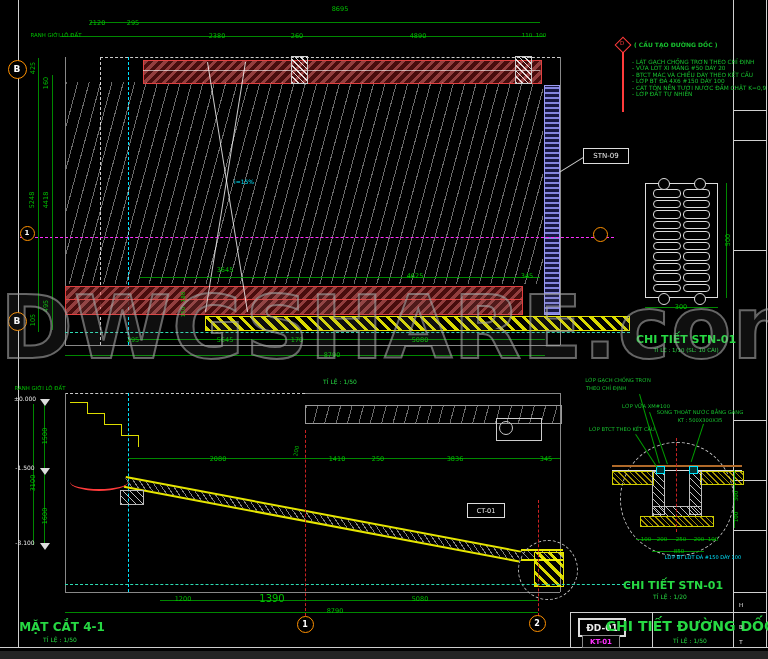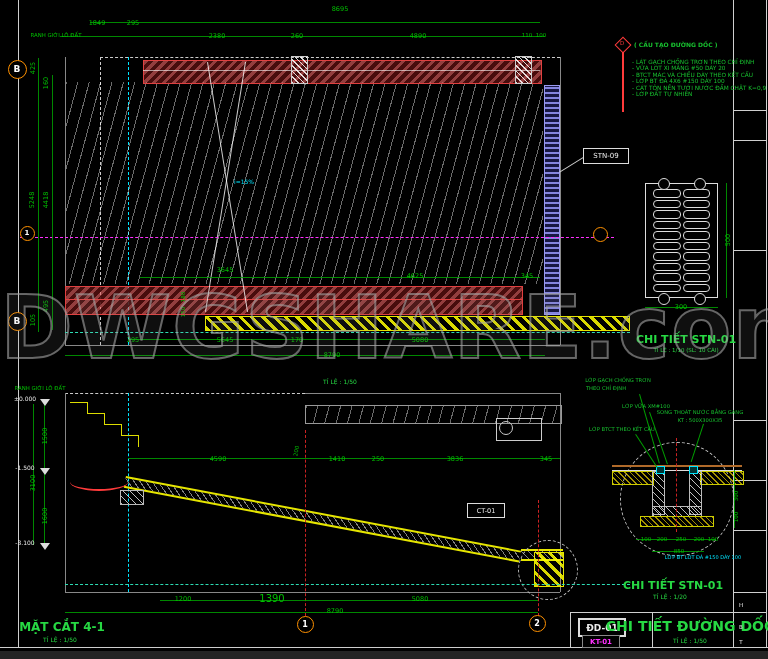--- a/index.html
+++ b/index.html
@@ -196,21 +196,21 @@
       <span>ĐD-01</span>
     </div>
   <div class="tag a" style="left:582px;top:635px;width:36px;height:11px;font-size:7px;border-color:#888;color:#ff30ff;font-weight:bold">
       <span>KT-01</span>
     </div>
   <div class="t1" style="left:690px;top:626px;font-size:14px">CHI TIẾT ĐƯỜNG DỐC</div>
   <div class="t2" style="left:690px;top:640px;font-size:6px">TỈ LỆ : 1/50</div>
 
   <div class="a" id="ann" style="left:0;top:0;width:768px;height:659px">
       <span class="ann" style="left: 56px; top: 36px; font-size: 5.4px; color: rgb(0, 192, 0); transform: translate(-50%, -50%);">RANH GIỚI LÔ ĐẤT</span>
-      <span class="ann" style="left: 97px; top: 23px; font-size: 6.5px; color: rgb(0, 192, 0); transform: translate(-50%, -50%);">1849</span>
+      <span class="ann" style="left: 97px; top: 23px; font-size: 6.5px; color: rgb(0, 192, 0); transform: translate(-50%, -50%);">2120</span>
       <span class="ann" style="left: 133px; top: 23px; font-size: 6.5px; color: rgb(0, 192, 0); transform: translate(-50%, -50%);">295</span>
       <span class="ann" style="left: 340px; top: 9px; font-size: 6.5px; color: rgb(0, 192, 0); transform: translate(-50%, -50%);">8695</span>
       <span class="ann" style="left: 217px; top: 36px; font-size: 6.5px; color: rgb(0, 192, 0); transform: translate(-50%, -50%);">2380</span>
       <span class="ann" style="left: 297px; top: 36px; font-size: 6.5px; color: rgb(0, 192, 0); transform: translate(-50%, -50%);">260</span>
       <span class="ann" style="left: 418px; top: 36px; font-size: 6.5px; color: rgb(0, 192, 0); transform: translate(-50%, -50%);">4890</span>
       <span class="ann" style="left: 527px; top: 36px; font-size: 5.5px; color: rgb(0, 192, 0); transform: translate(-50%, -50%);">110</span>
       <span class="ann" style="left: 541px; top: 36px; font-size: 5.5px; color: rgb(0, 192, 0); transform: translate(-50%, -50%);">100</span>
       <span class="ann" style="left: 33px; top: 68px; font-size: 6.5px; color: rgb(0, 192, 0); transform: translate(-50%, -50%) rotate(-90deg);">425</span>
       <span class="ann" style="left: 46px; top: 83px; font-size: 6.5px; color: rgb(0, 192, 0); transform: translate(-50%, -50%) rotate(-90deg);">160</span>
       <span class="ann" style="left: 32px; top: 200px; font-size: 6.5px; color: rgb(0, 192, 0); transform: translate(-50%, -50%) rotate(-90deg);">5248</span>
@@ -228,21 +228,21 @@
       <span class="ann" style="left: 297px; top: 340px; font-size: 6.5px; color: rgb(0, 192, 0); transform: translate(-50%, -50%);">170</span>
       <span class="ann" style="left: 420px; top: 340px; font-size: 6.5px; color: rgb(0, 192, 0); transform: translate(-50%, -50%);">5080</span>
       <span class="ann" style="left: 332px; top: 355px; font-size: 6.5px; color: rgb(0, 192, 0); transform: translate(-50%, -50%);">8790</span>
       <span class="ann" style="left: 40px; top: 389px; font-size: 5.4px; color: rgb(0, 192, 0); transform: translate(-50%, -50%);">RANH GIỚI LÔ ĐẤT</span>
       <span class="ann" style="left: 25px; top: 399px; font-size: 6px; color: rgb(232, 232, 232); transform: translate(-50%, -50%);">±0.000</span>
       <span class="ann" style="left: 25px; top: 468px; font-size: 6px; color: rgb(232, 232, 232); transform: translate(-50%, -50%);">-1.500</span>
       <span class="ann" style="left: 25px; top: 543px; font-size: 6px; color: rgb(232, 232, 232); transform: translate(-50%, -50%);">-3.100</span>
       <span class="ann" style="left: 45px; top: 436px; font-size: 6.5px; color: rgb(0, 192, 0); transform: translate(-50%, -50%) rotate(-90deg);">1500</span>
       <span class="ann" style="left: 33px; top: 483px; font-size: 6.5px; color: rgb(0, 192, 0); transform: translate(-50%, -50%) rotate(-90deg);">3100</span>
       <span class="ann" style="left: 45px; top: 516px; font-size: 6.5px; color: rgb(0, 192, 0); transform: translate(-50%, -50%) rotate(-90deg);">1600</span>
-      <span class="ann" style="left: 218px; top: 459px; font-size: 6.5px; color: rgb(0, 192, 0); transform: translate(-50%, -50%);">4590</span>
+      <span class="ann" style="left: 218px; top: 459px; font-size: 6.5px; color: rgb(0, 192, 0); transform: translate(-50%, -50%);">2080</span>
       <span class="ann" style="left: 297px; top: 451px; font-size: 5.5px; color: rgb(0, 192, 0); transform: translate(-50%, -50%) rotate(-78deg);">200</span>
       <span class="ann" style="left: 337px; top: 459px; font-size: 6.5px; color: rgb(0, 192, 0); transform: translate(-50%, -50%);">1410</span>
       <span class="ann" style="left: 378px; top: 459px; font-size: 6.5px; color: rgb(0, 192, 0); transform: translate(-50%, -50%);">250</span>
       <span class="ann" style="left: 455px; top: 459px; font-size: 6.5px; color: rgb(0, 192, 0); transform: translate(-50%, -50%);">3836</span>
       <span class="ann" style="left: 546px; top: 459px; font-size: 6.5px; color: rgb(0, 192, 0); transform: translate(-50%, -50%);">345</span>
       <span class="ann" style="left: 183px; top: 599px; font-size: 6.5px; color: rgb(0, 192, 0); transform: translate(-50%, -50%);">1200</span>
       <span class="ann" style="left: 272px; top: 599px; font-size: 10px; color: rgb(0, 192, 0); transform: translate(-50%, -50%);">1390</span>
       <span class="ann" style="left: 420px; top: 599px; font-size: 6.5px; color: rgb(0, 192, 0); transform: translate(-50%, -50%);">5080</span>
       <span class="ann" style="left: 335px; top: 611px; font-size: 6.5px; color: rgb(0, 192, 0); transform: translate(-50%, -50%);">8790</span>
       <span class="ann" style="left: 618px; top: 381px; font-size: 5.2px; color: rgb(23, 193, 47); transform: translate(-50%, -50%);">LỚP GẠCH CHỐNG TRƠN</span>

